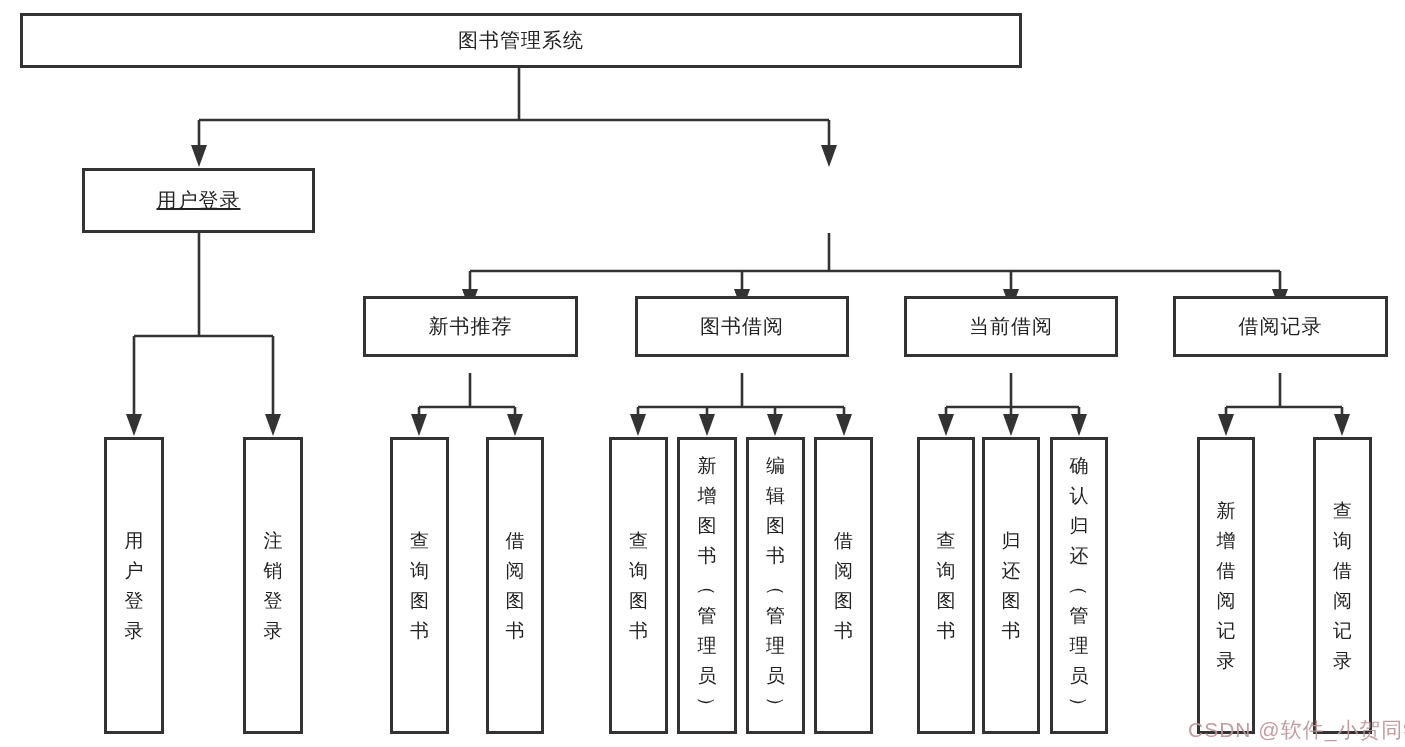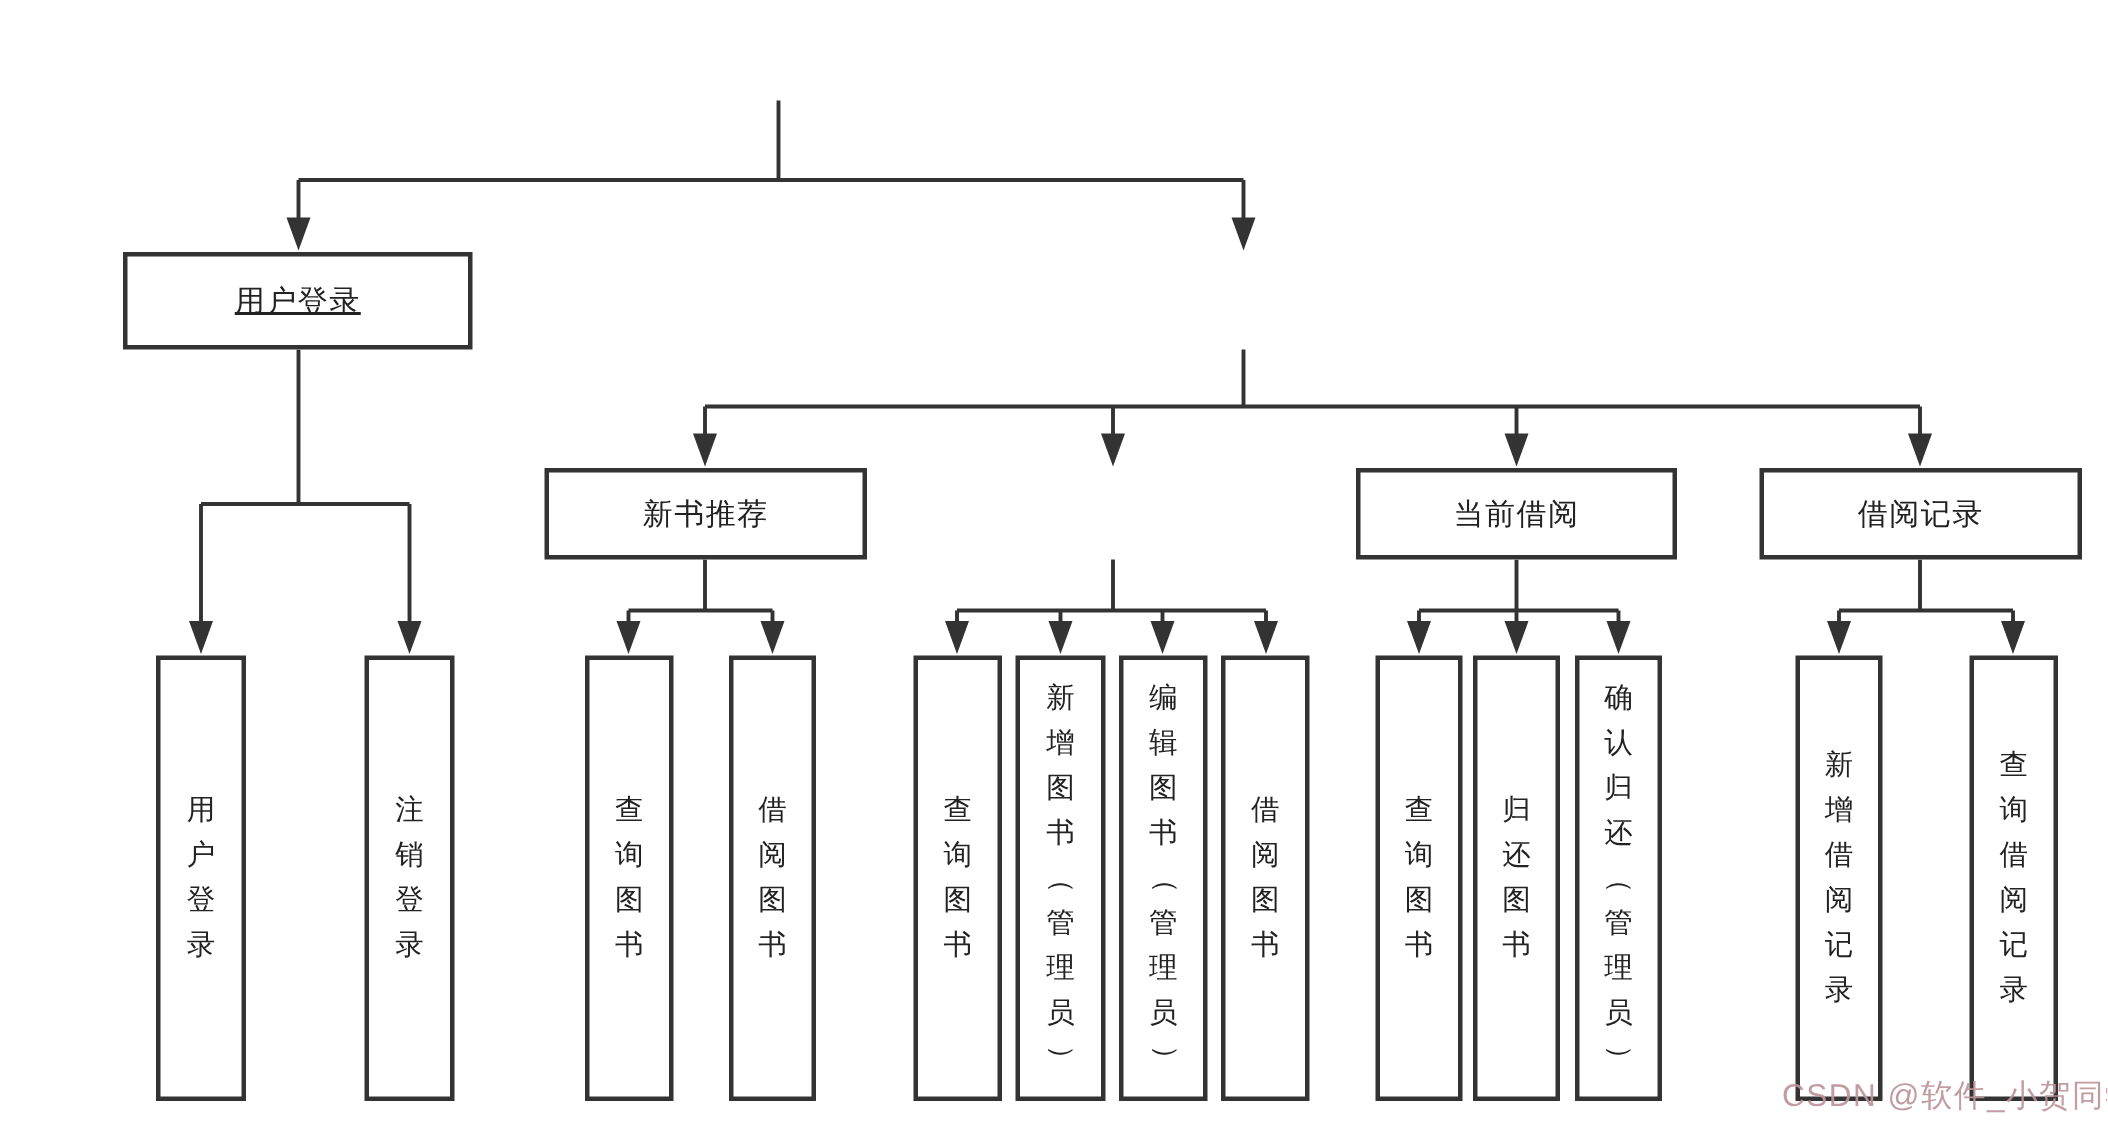--- a/index.html
+++ b/index.html
@@ -9,21 +9,21 @@
   }
   .wires{position:absolute;left:0;top:0;width:1405px;height:747px;pointer-events:none;}
   .node{
     position:absolute;box-sizing:border-box;border:3px solid #333333;background:#ffffff;
     display:flex;align-items:center;justify-content:center;
     font-size:20px;letter-spacing:1px;white-space:nowrap;
   }
   .root{left:20px;top:13px;width:1002px;height:55px;}
   .lvl2a{left:82px;top:168px;width:233px;height:65px;text-decoration:underline;}
   .lvl2b{left:712px;top:168px;width:235px;height:65px;}
-  .lvl3{top:312px;height:61px;}
+  .lvl3{top:296px;height:61px;}
   .g1{left:363px;width:215px;}
   .g2{left:635px;width:214px;}
   .g3{left:904px;width:214px;}
   .g4{left:1173px;width:215px;}
   .leaf{
     top:437px;height:297px;
     flex-direction:column;font-size:19px;letter-spacing:0;
   }
   .vchar{display:block;height:30px;line-height:30px;width:24px;text-align:center;}
   .vchar.rot{transform:rotate(90deg);}
@@ -102,27 +102,33 @@
       <polygon points="767,414 783,414 775,436"></polygon>
       <polygon points="836,414 852,414 844,436"></polygon>
       <polygon points="938,414 954,414 946,436"></polygon>
       <polygon points="1003,414 1019,414 1011,436"></polygon>
       <polygon points="1071,414 1087,414 1079,436"></polygon>
       <polygon points="1218,414 1234,414 1226,436"></polygon>
       <polygon points="1334,414 1350,414 1342,436"></polygon>
     </g>
   </svg>
 
+  <div class="node root">
+    <span>图书管理系统</span>
+  </div>
 
   <div class="node lvl2a">
     <span>用户登录</span>
   </div>
 
   <div class="node lvl3 g1">
     <span>新书推荐</span>
+  </div>
+  <div class="node lvl3 g2">
+    <span>图书借阅</span>
   </div>
   <div class="node lvl3 g4">
     <span>借阅记录</span>
   </div>
   <div class="node lvl3 g3">
     <span>当前借阅</span>
   </div>
 
   <div class="node leaf" style="left:104px;width:60px;">
       <span class="vchar">用</span>

